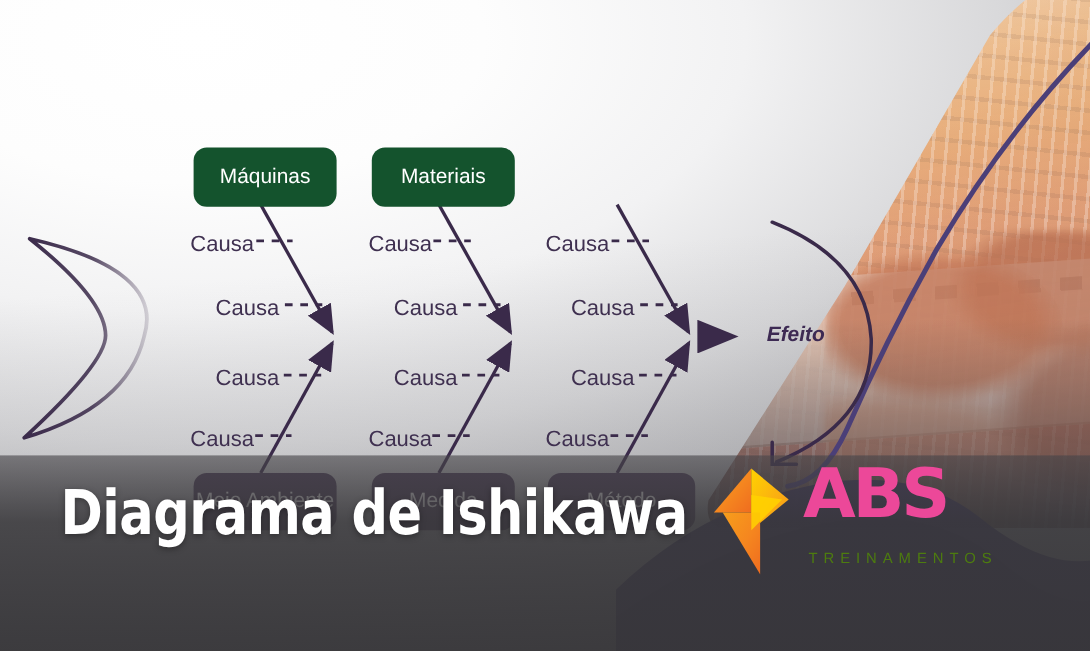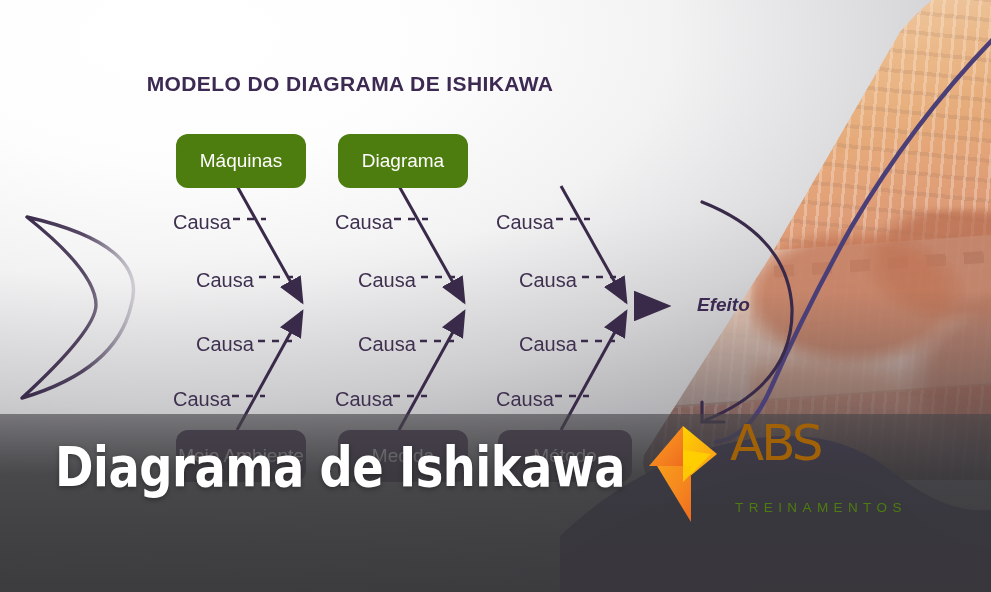--- a/index.html
+++ b/index.html
@@ -81,21 +81,21 @@
 
   .title{
     position:absolute;left:0;top:72px;width:700px;text-align:center;
     font-size:21px;font-weight:bold;letter-spacing:.4px;color:#3d2a53;
   }
 
   .cat{
     position:absolute;display:flex;align-items:center;justify-content:center;
     border-radius:12px;color:#ffffff;text-align:center;line-height:1.08;
   }
-  .cat.top{background:#4d7c0f;font-size:19px;}
+  .cat.top{background:#14532d;font-size:19px;}
   .cat.bot{background:#4a3a57;font-size:19px;}
 
   .cat-m1{left:176px;top:134px;width:130px;height:54px;}
   .cat-m2{left:338px;top:134px;width:130px;height:54px;}
   .cat-m3{left:498px;top:134px;width:134px;height:54px;}
   .cat-m4{left:176px;top:430px;width:130px;height:52px;}
   .cat-m5{left:338px;top:430px;width:130px;height:52px;}
   .cat-m6{left:498px;top:430px;width:134px;height:52px;}
 
   .causa{
@@ -112,21 +112,21 @@
     font-family:"DejaVu Sans Condensed","Liberation Sans Narrow","Liberation Sans",sans-serif;
     font-weight:bold;font-size:56px;letter-spacing:-.5px;color:#ffffff;
     transform:scaleX(.92);transform-origin:left center;
     text-shadow:0 2px 6px rgba(0,0,0,.35);
   }
 
   .logo{position:absolute;left:645px;top:424px;width:260px;height:100px;}
   .logo-word{
     position:absolute;left:85px;top:-6px;
     font-family:"DejaVu Sans","Liberation Sans",sans-serif;
-    font-weight:normal;font-size:50px;letter-spacing:-3px;color:#a16207;
+    font-weight:bold;font-size:62px;letter-spacing:-3px;color:#ec4899;
     line-height:1;
   }
   .logo-sub{
     position:absolute;left:90px;top:62px;
     font-size:13.5px;letter-spacing:5.4px;color:#4d7c0f;font-weight:normal;margin-top:14px;
   }
 </style>
 </head>
 <body>
 
@@ -157,21 +157,20 @@
     <g clip-path="url(#bandClip)">
       <path d="M -40 250 Q 40 150 150 118 Q 262 86 330 140 Q 392 190 440 178
                L 440 262 L -40 262 Z" fill="#342b5c" opacity="0.92"></path>
       <path d="M -40 262 Q 60 178 170 150 Q 280 122 352 182 Q 404 226 440 214
                L 440 262 Z" fill="#2c2450" opacity="0.55"></path>
     </g>
   </svg>
 
   <div class="diagram">
 
-    <div class="title">MODELO DO DIAGRAMA DE ISHIKAWA</div>
 
     <svg width="700" height="500" viewBox="0 0 700 500" style="position:absolute;left:0;top:0;">
       <defs>
         <linearGradient id="spineFade" x1="0" y1="0" x2="1" y2="0">
           <stop offset="0" stop-color="#3a2a4a" stop-opacity="0.05"></stop>
           <stop offset="0.28" stop-color="#3a2a4a" stop-opacity="0.55"></stop>
           <stop offset="0.60" stop-color="#3a2a4a" stop-opacity="1"></stop>
           <stop offset="1" stop-color="#3a2a4a" stop-opacity="1"></stop>
         </linearGradient>
         <linearGradient id="tailFade" x1="0" y1="0" x2="1" y2="0">
@@ -223,21 +222,21 @@
         <line x1="232" y1="396" x2="265" y2="396"></line>
         <line x1="393" y1="396" x2="427" y2="396"></line>
         <line x1="555" y1="396" x2="589" y2="396"></line>
       </g>
     </svg>
 
     <div class="cat top cat-m1">
       <span>Máquinas</span>
     </div>
     <div class="cat top cat-m2">
-      <span>Diagrama</span>
+      <span>Materiais</span>
     </div>
 
     <div class="cat bot cat-m4">
       <span>Meio Ambiente</span>
     </div>
     <div class="cat bot cat-m5">
       <span>Medida</span>
     </div>
     <div class="cat bot cat-m6">
       <span>Método</span>

